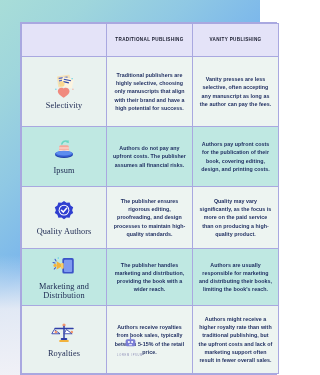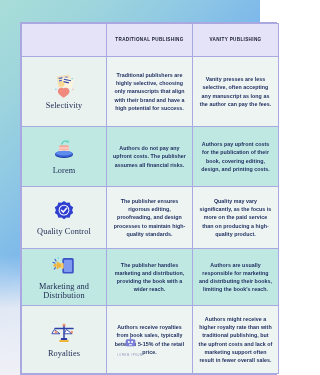--- a/index.html
+++ b/index.html
@@ -216,21 +216,21 @@
                   <path d="M20 4c-3.5-1-6 .6-6.6 3.2" stroke="#6ad6c4" stroke-width="2" fill="none" stroke-linecap="round"></path>
                   <path d="M21.5 2.5L22 6l-3.4-.6z" fill="#6ad6c4"></path>
                   <rect x="10" y="9" width="12" height="8" rx="2" fill="#f3a89b"></rect>
                   <rect x="10" y="11.5" width="12" height="1.6" fill="#ffd9cf"></rect>
                   <rect x="10" y="14.5" width="12" height="1.6" fill="#ffd9cf"></rect>
                   <ellipse cx="16" cy="20.5" rx="11" ry="4.2" fill="#1f3fa8"></ellipse>
                   <ellipse cx="16" cy="19.5" rx="11" ry="3.6" fill="#3a63d8"></ellipse>
                   <ellipse cx="16" cy="18.6" rx="10" ry="3" fill="#5d8cee"></ellipse>
                 </svg>
               </span>
-              <span class="feature-label">Lorem</span>
+              <span class="feature-label">Ipsum</span>
             </div>
           </td>
           <td class="desc-cell">
             <div class="desc-text">Authors do not pay any upfront costs. The publisher assumes all financial risks.</div>
           </td>
           <td class="desc-cell">
             <div class="desc-text">Authors pay upfront costs for the publication of their book, covering editing, design, and printing costs.</div>
           </td>
         </tr>
 
@@ -238,21 +238,21 @@
           <td class="feature-cell">
             <div class="feature-inner">
               <span class="feature-icon">
                 <svg viewBox="0 0 32 32" width="26" height="26">
                   <path d="M16 2.5l3.1 2.2 3.8-.3 1.2 3.6 3.2 2.1-1.3 3.6 1.3 3.6-3.2 2.1-1.2 3.6-3.8-.3L16 24.9l-3.1-2.2-3.8.3-1.2-3.6-3.2-2.1 1.3-3.6-1.3-3.6 3.2-2.1 1.2-3.6 3.8.3z" fill="#2f3fd0"></path>
                   <circle cx="16" cy="13.7" r="6.6" fill="#ffffff"></circle>
                   <circle cx="16" cy="13.7" r="5.4" fill="#2f3fd0"></circle>
                   <path d="M12.9 13.8l2.2 2.3 4.1-4.6" stroke="#ffffff" stroke-width="1.9" fill="none" stroke-linecap="round" stroke-linejoin="round"></path>
                 </svg>
               </span>
-              <span class="feature-label">Quality Control</span>
+              <span class="feature-label">Quality Authors</span>
             </div>
           </td>
           <td class="desc-cell">
             <div class="desc-text">The publisher ensures rigorous editing, proofreading, and design processes to maintain high-quality standards.</div>
           </td>
           <td class="desc-cell">
             <div class="desc-text">Quality may vary significantly, as the focus is more on the paid service than on producing a high-quality product.</div>
           </td>
         </tr>
 

